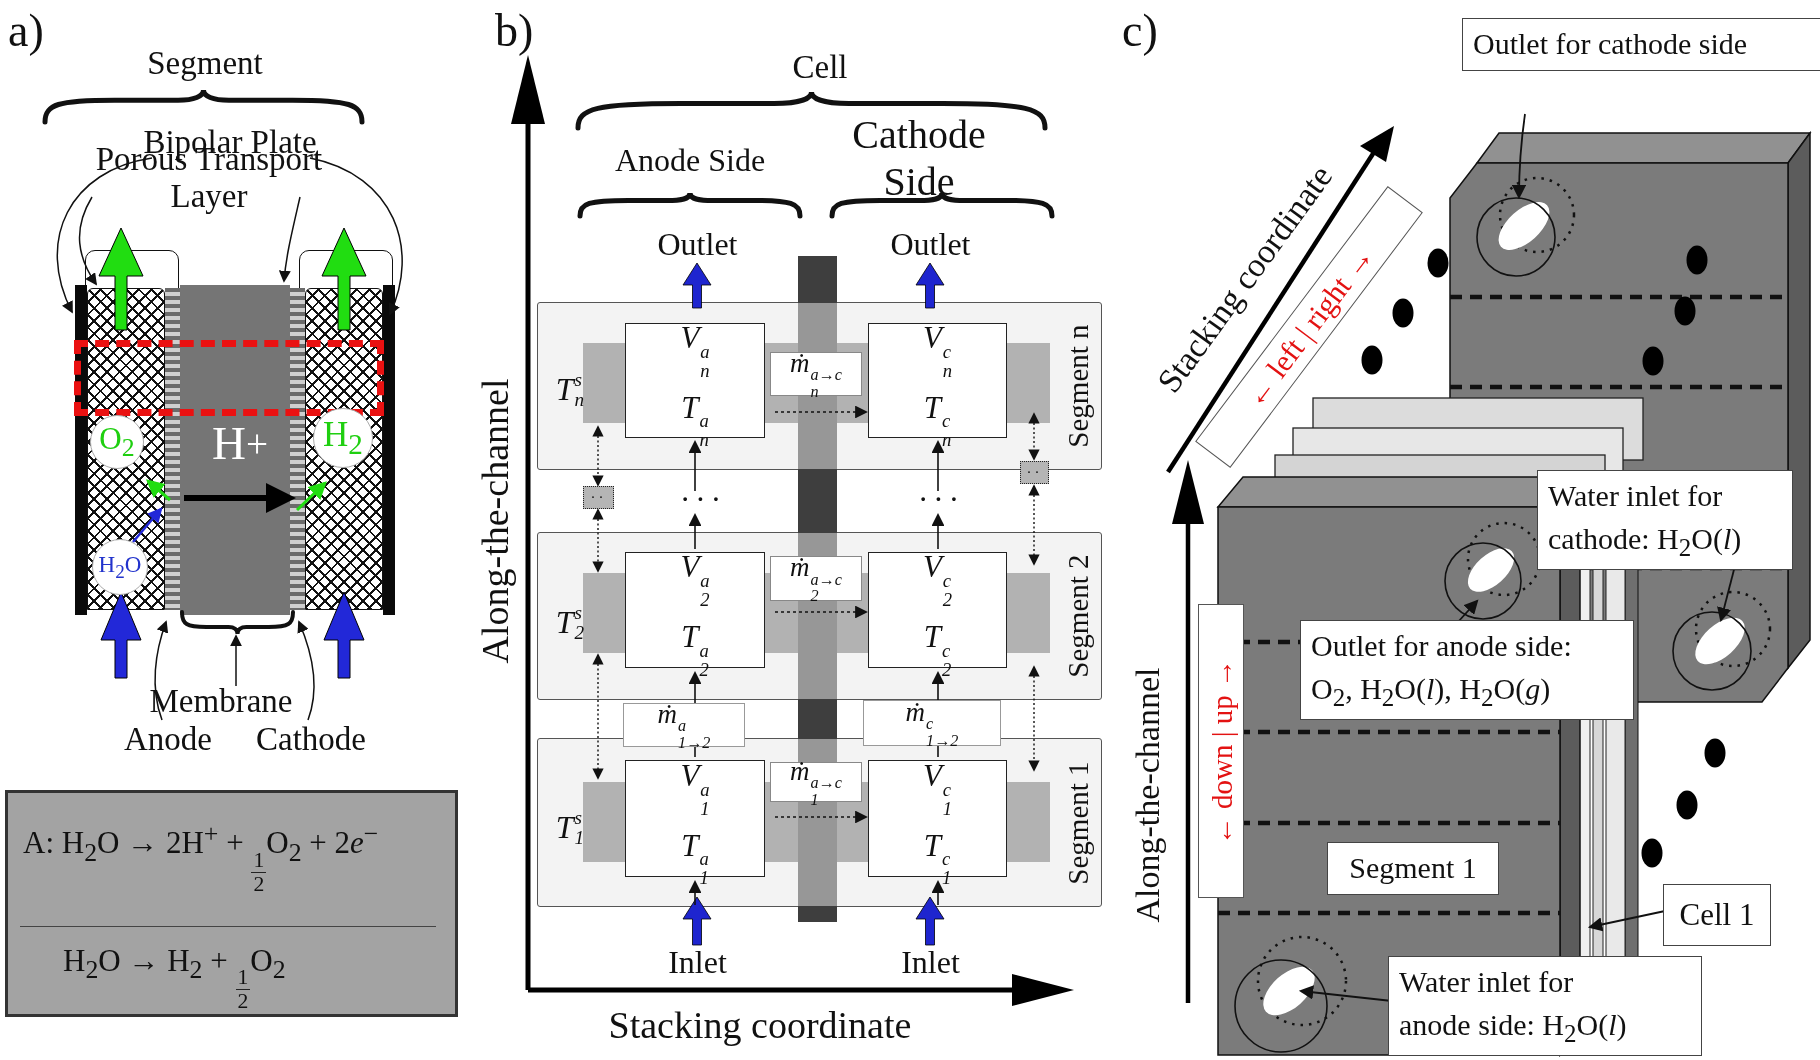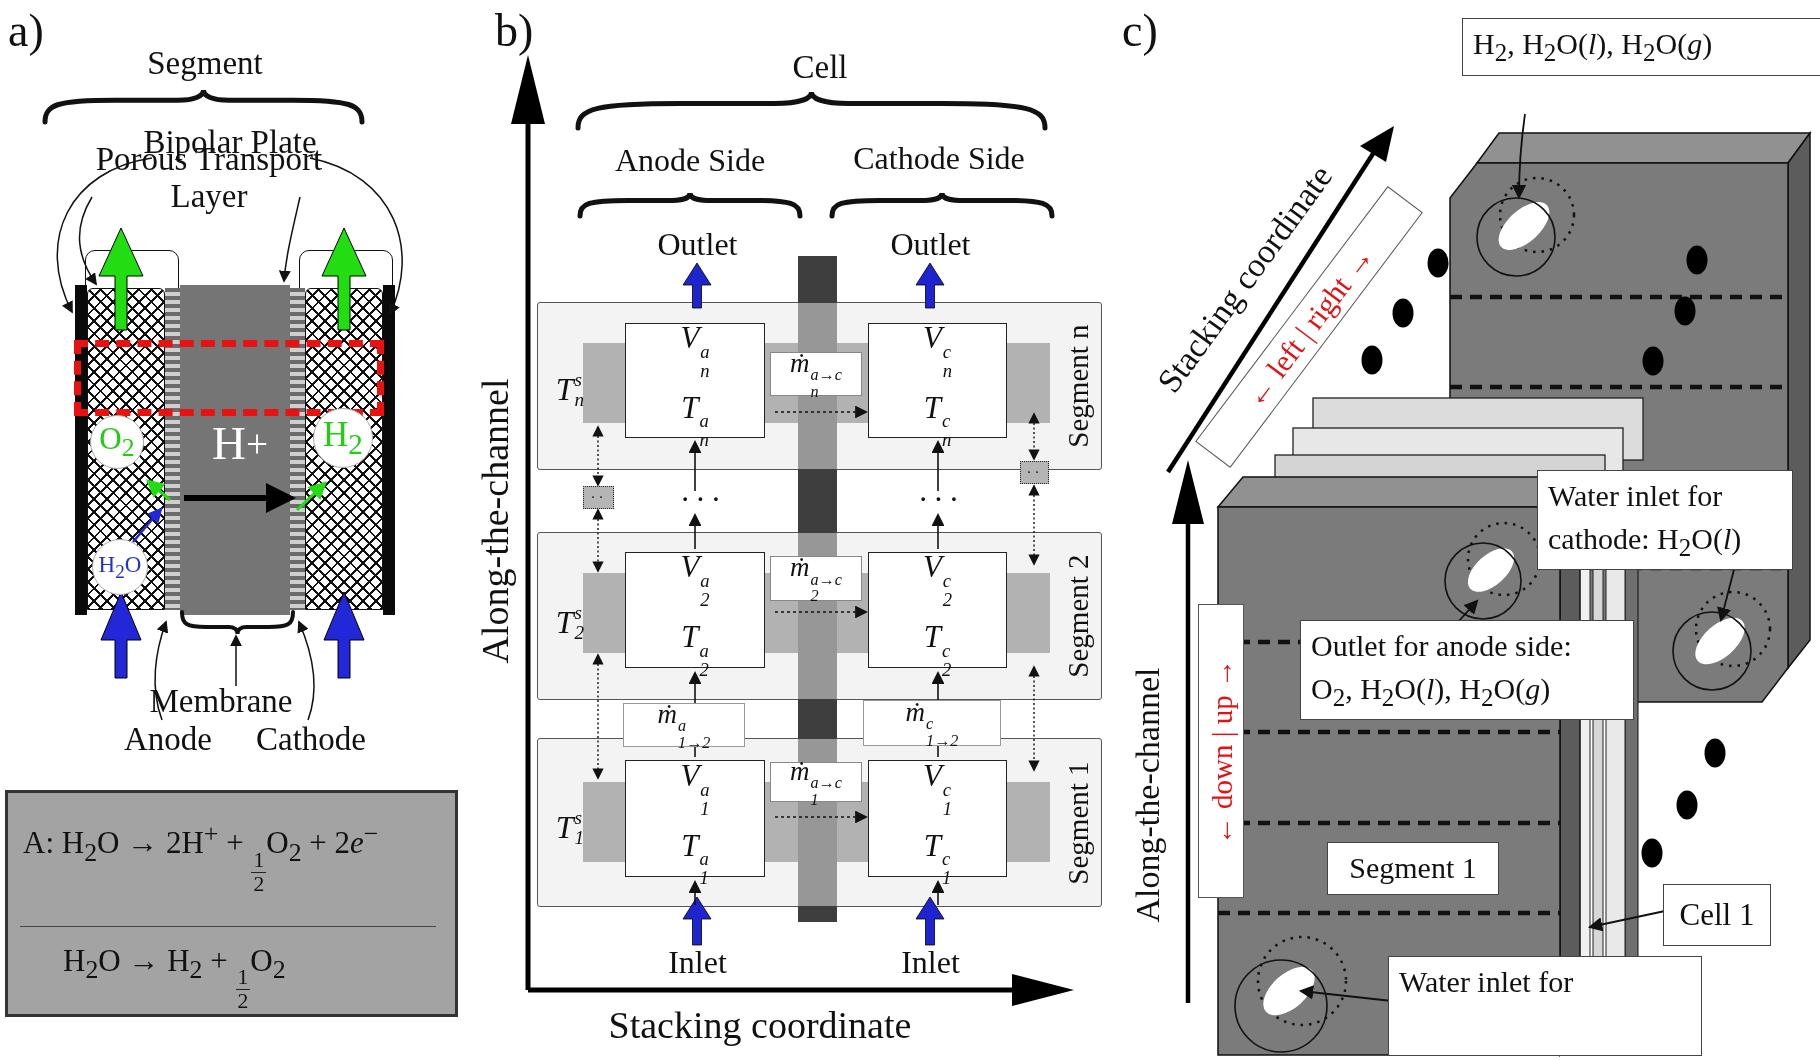--- a/index.html
+++ b/index.html
@@ -112,21 +112,21 @@
     <line x1="184" y1="498" x2="270" y2="498" stroke="#000" stroke-width="6"></line>
     <path fill="#000" d="M296,498 L266,483 L266,513 Z"></path>
   </svg>
 </div>
 
 <div class="abs" style="left:440px;top:0;width:680px;height:1060px">
 
   <div class="abs" style="left:55px;top:4px;font-size:46px;z-index:6">b)</div>
   <div class="abs ctr" style="left:338px;top:48px;width:84px;height:38px;font-size:33px;z-index:6">Cell</div>
   <div class="abs ctr" style="left:152px;top:142px;width:196px;height:36px;font-size:32px;z-index:6">Anode Side</div>
-  <div class="abs ctr" style="left:396px;top:140px;width:206px;height:36px;font-size:32px;z-index:6">Cathode Side</div>
+  <div class="abs ctr" style="left:376px;top:140px;width:206px;height:36px;font-size:40px;z-index:6">Cathode Side</div>
   <div class="abs ctr" style="left:205px;top:226px;width:105px;height:36px;font-size:32px;z-index:6">Outlet</div>
   <div class="abs ctr" style="left:438px;top:226px;width:105px;height:36px;font-size:32px;z-index:6">Outlet</div>
   <div class="abs ctr" style="left:205px;top:944px;width:105px;height:36px;font-size:32px;z-index:6">Inlet</div>
   <div class="abs ctr" style="left:438px;top:944px;width:105px;height:36px;font-size:32px;z-index:6">Inlet</div>
   <div class="abs ctr" style="left:120px;top:1004px;width:400px;height:42px;font-size:38px;z-index:6">Stacking coordinate</div>
   <div class="abs ctr rot" style="left:-125px;top:500px;width:360px;height:42px;font-size:38px;z-index:6">Along-the-channel</div>
 
   <div class="segbox" style="left:97px;top:302px;width:565px;height:168px"></div>
   <div class="segbox" style="left:97px;top:532px;width:565px;height:168px"></div>
   <div class="segbox" style="left:97px;top:738px;width:565px;height:169px"></div>
@@ -374,35 +374,36 @@
     <line x1="617" y1="558" x2="601" y2="620" stroke="#111" stroke-width="1.8" marker-end="url(#ah)"></line>
     <line x1="338" y1="622" x2="357" y2="601" stroke="#111" stroke-width="1.8" marker-end="url(#ah)"></line>
     <line x1="545" y1="911" x2="470" y2="927" stroke="#111" stroke-width="1.8" marker-end="url(#ah)"></line>
     <line x1="272" y1="1001" x2="181" y2="991" stroke="#111" stroke-width="1.8" marker-end="url(#ah)"></line>
   </svg>
 
   <div class="abs" style="left:2px;top:4px;font-size:46px;z-index:6">c)</div>
 </div>
 
 <div class="callout" style="left:1462px;top:18px;width:360px">
-  <div>H<sub>2</sub>, H<sub>2</sub>O(<i>l</i>), H<sub>2</sub>O(<i>g</i>)</div>
+  <div>Outlet for cathode side</div>
 </div>
 <div class="callout" style="left:1537px;top:470px;width:256px">
   <div>Water inlet for</div>
   <div>cathode: H<sub>2</sub>O(<i>l</i>)</div>
 </div>
 <div class="callout" style="left:1300px;top:620px;width:334px">
   <div>Outlet for anode side:</div>
   <div>O<sub>2</sub>, H<sub>2</sub>O(<i>l</i>), H<sub>2</sub>O(<i>g</i>)</div>
 </div>
 <div class="callout ctr" style="left:1663px;top:884px;width:108px;height:62px">
   <span style="font-size:31px">Cell 1</span>
 </div>
 <div class="callout" style="left:1388px;top:956px;width:314px;height:100px">
   <div>Water inlet for</div>
+  <div>anode side: H<sub>2</sub>O(<i>l</i>)</div>
 </div>
 <div class="callout ctr" style="left:1327px;top:842px;width:172px;height:53px;padding:0">
   <span style="font-size:30px">Segment 1</span>
 </div>
 
 <div class="abs ctr" style="left:1149px;top:305px;width:320px;height:44px;background:#fff;border:1.6px solid #555;transform:rotate(-53deg);z-index:6">
   <span class="redtxt" style="font-size:30px">← left | right →</span>
 </div>
 <div class="abs" style="left:1198px;top:604px;width:46px;height:294px;background:#fff;border:1.6px solid #555;z-index:6">
   <div class="abs ctr redtxt" style="left:-124px;top:124px;width:294px;height:46px;transform:rotate(-90deg);font-size:29px">← down | up →</div>

